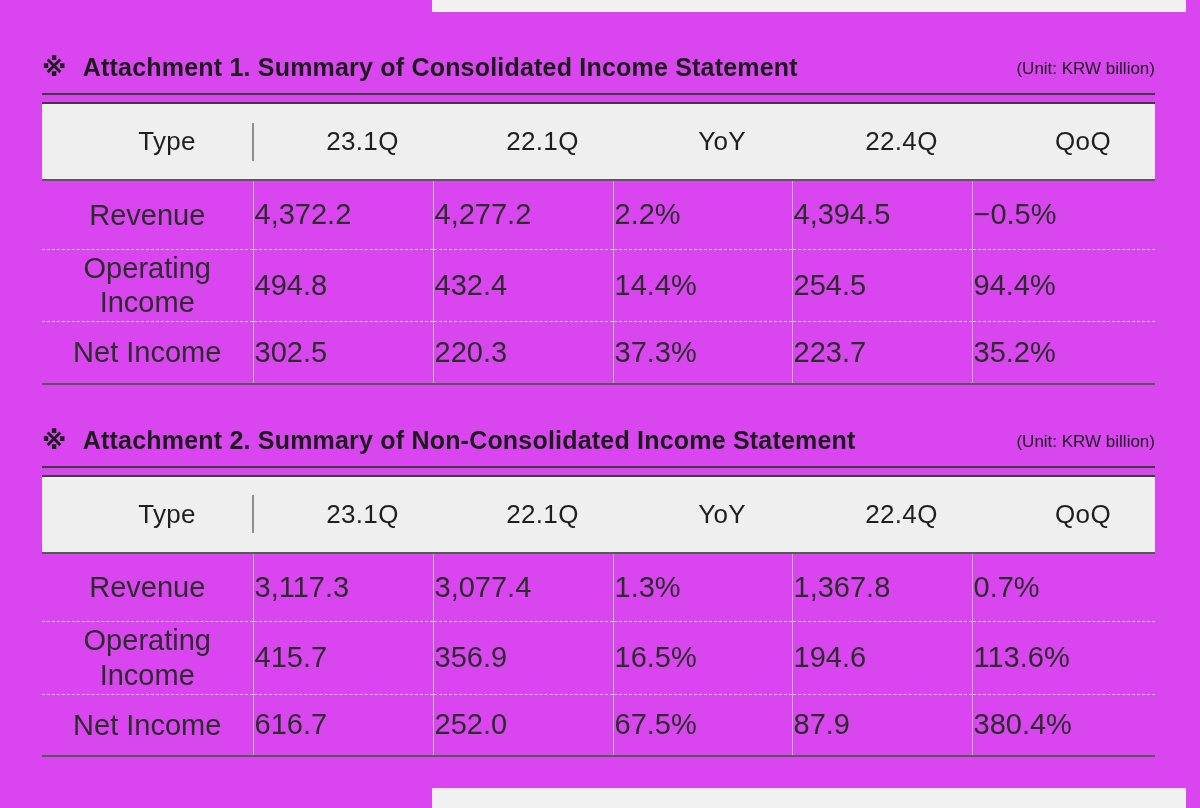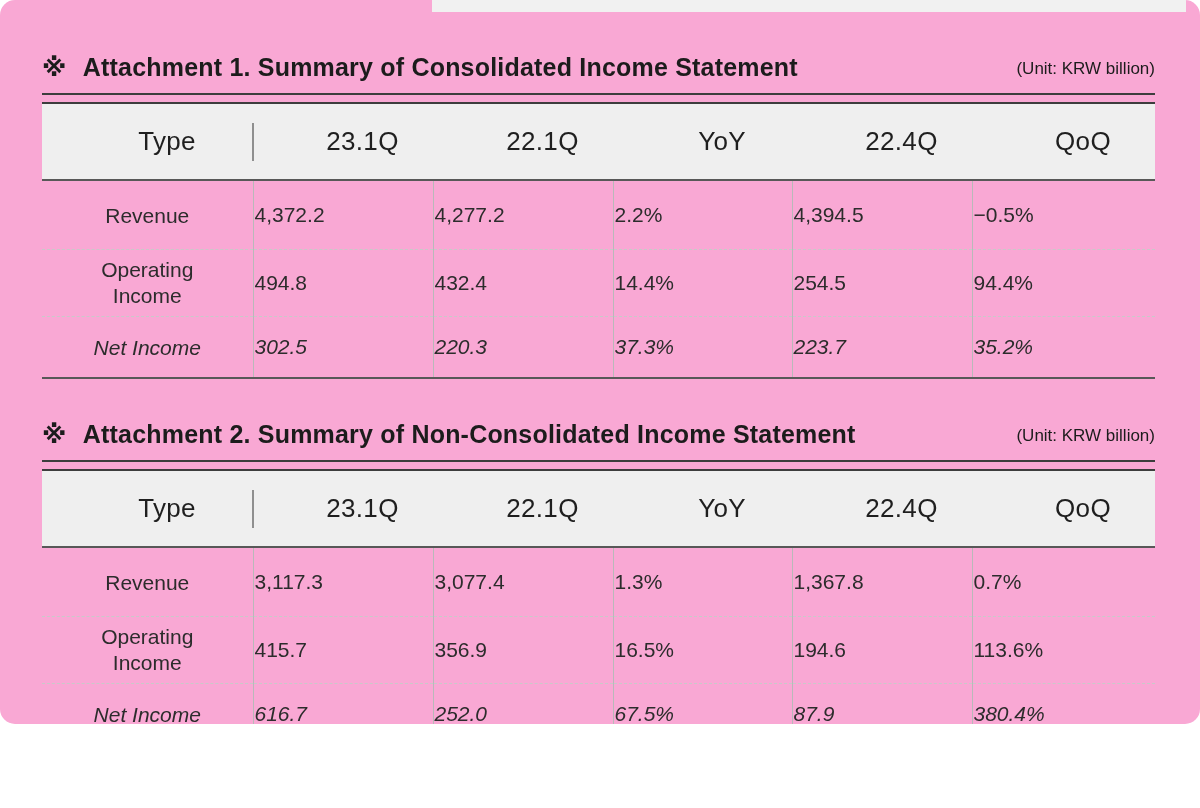--- a/index.html
+++ b/index.html
@@ -3,24 +3,23 @@
 <meta charset="utf-8">
 <style>
   html, body { margin: 0; padding: 0; }
   body {
     font-family: "Liberation Sans", "DejaVu Sans", sans-serif;
     background: #ffffff;
   }
   .page {
     position: relative;
     width: 1200px;
-    height: 724px;
-    background: #f9a8d4;
+    height: 808px;
+    background: #d946ef;
     overflow: hidden;
-    border-radius: 15px;
   }
   .band {
     position: absolute;
     left: 432px;
     width: 754px;
     background: #f1f1f1;
   }
   .band-top { top: 0; height: 12px; }
   .band-bottom { top: 788px; height: 20px; }
 
@@ -81,24 +80,24 @@
     top: 50%;
     transform: translateY(-50%);
     width: 2px;
     height: 38px;
     background: #8f8f8f;
   }
   table.fin-table tbody tr { border-bottom: 1px dashed #c9c9c9; }
   table.fin-table tbody tr:last-child { border-bottom: 2px solid #585858; }
   table.fin-table tbody tr:nth-child(1) { height: 69px; }
   table.fin-table tbody tr:nth-child(2) { height: 67px; }
-  table.fin-table tbody tr:nth-child(3) { height: 62px; font-style: italic; }
+  table.fin-table tbody tr:nth-child(3) { height: 62px; }
   table.fin-table tbody td {
     border-left: 1px solid #b9b9b9;
-    font-size: 21px;
+    font-size: 29px;
     color: #2c2c2c;
   }
   table.fin-table tbody td:first-child { border-left: none; }
   td.num { text-align: left; padding-right: 50px; }
   td.label { text-align: center; }
   .label-text {
     display: inline-block;
     max-width: 150px;
     line-height: 1.2;
     vertical-align: middle;

